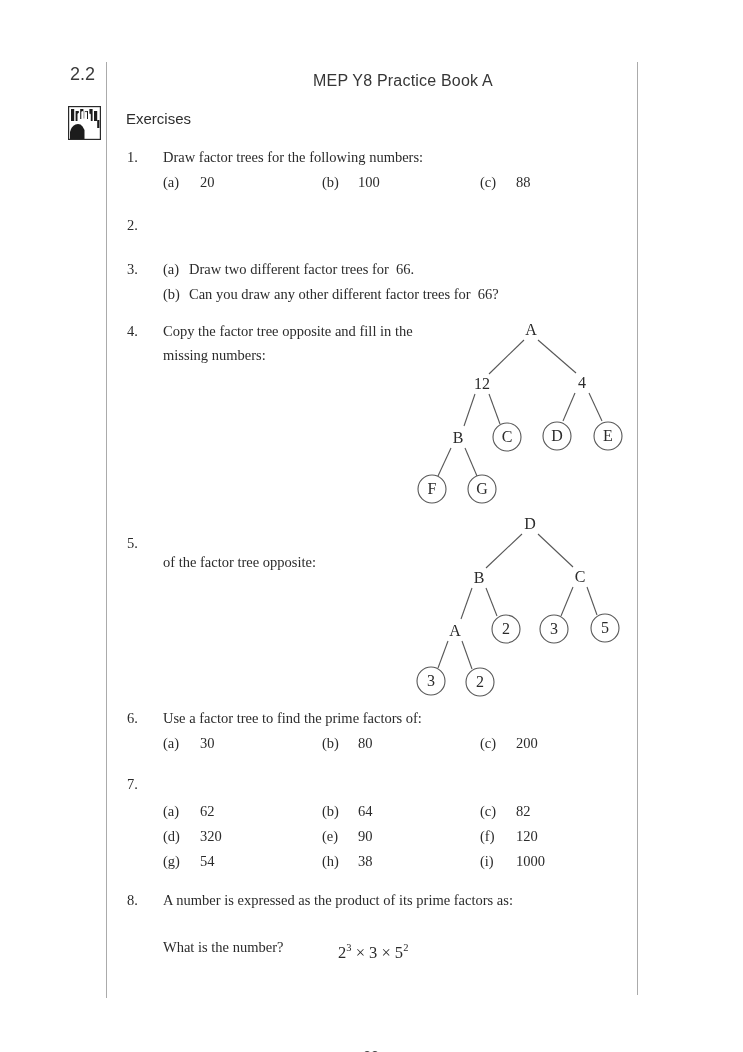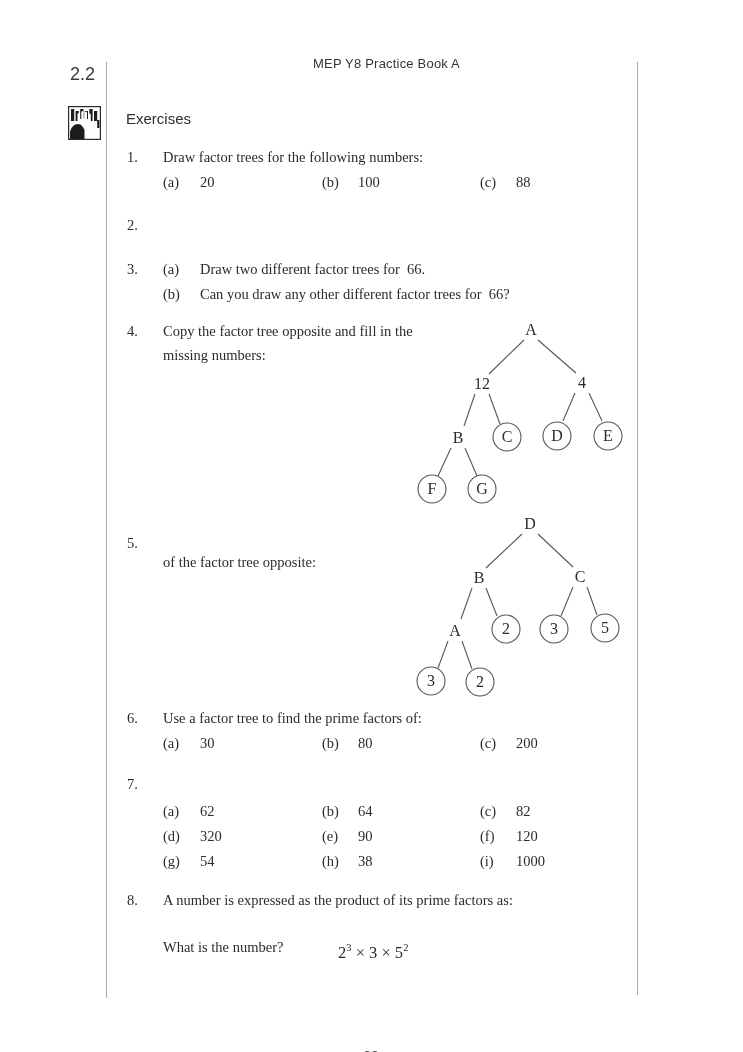--- a/index.html
+++ b/index.html
@@ -12,29 +12,29 @@
     overflow:hidden;
   }
   .abs { position:absolute; }
   .sans { font-family:"Liberation Sans", sans-serif; }
 
   .vline { position:absolute; width:1px; background:#ababab; }
   .vline-left  { left:106px; top:62px;  height:936px; }
   .vline-right { left:637px; top:62px;  height:933px; }
 
   .section-num { left:70px; top:64px; font-size:18px; color:#3a3a3a; }
-  .running-header { left:313px; top:56px; font-size:13px; color:#363636; letter-spacing:0.2px; }
+  .running-header { left:313px; top:72px; font-size:16px; color:#363636; letter-spacing:0.2px; }
   .page-title { left:126px; top:110px; font-size:15px; color:#2e2e2e; }
 
   .row { position:absolute; left:0; width:743px; height:20px; font-size:14.5px; }
   .row span { position:absolute; white-space:pre; }
   .qnum { left:127px; }
   .qtext { left:163px;font-family:Liberation Serif, serif; }
   .sl { left:163px; }   
-  .st { left:200px; }   
+  .st { left:189px; }   
   .ca  { left:163px; } .cav { left:200px; }
   .cb  { left:322px; } .cbv { left:358px; }
   .cc  { left:480px; } .ccv { left:516px; }
 
   .tree { position:absolute; }
   .tree line   { stroke:#575757; stroke-width:1.1; }
   .tree circle { fill:#ffffff; stroke:#575757; stroke-width:1.1; }
   .tree text   { font-family:"Liberation Serif", serif; font-size:16px; fill:#2b2b2b; text-anchor:middle; }
 
   .expr { position:absolute; left:338px; top:915px; font-size:16.5px; white-space:pre;margin-top:27px; }

